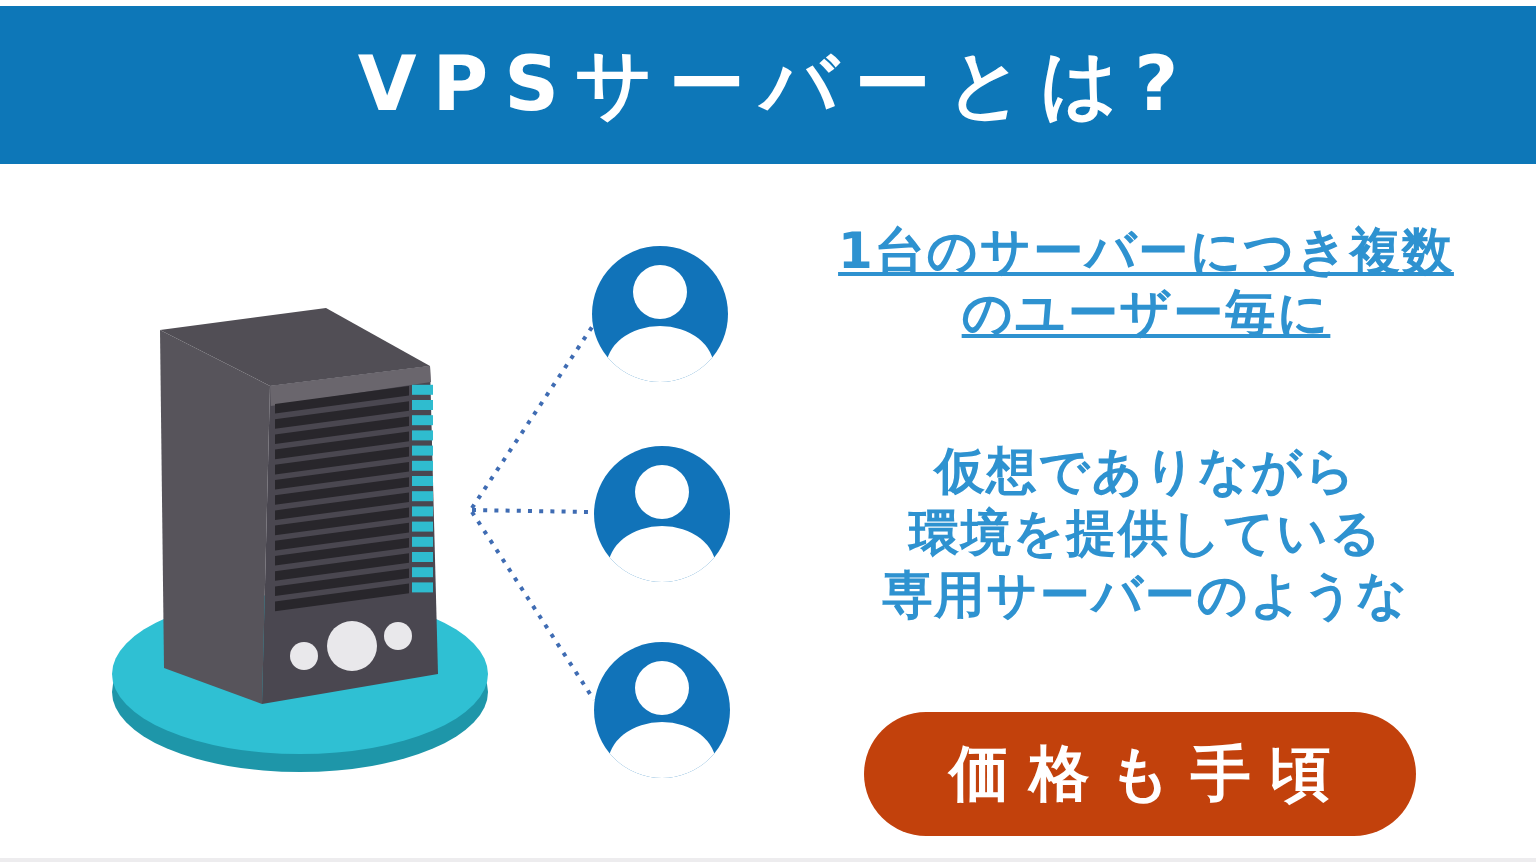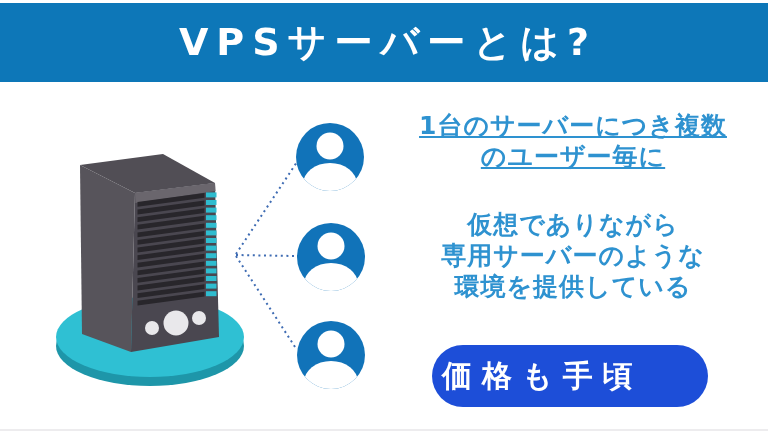--- a/index.html
+++ b/index.html
@@ -21,27 +21,27 @@
 
   
   svg.diagram{position:absolute;left:0;top:0;width:768px;height:431px;}
 
   
   .info-block{
     position:absolute;left:403px;width:340px;text-align:center;
     color:#2e92d0;font-weight:bold;font-size:25px;line-height:31px;letter-spacing:1px;
   }
   .info-block-1{top:110px;text-decoration:underline;}
-  .info-block-2{top:209px;}
+  .info-block-2{top:220px;}
 
   
   .badge{
-    position:absolute;left:432px;top:345px;width:276px;height:62px;
-    background:#1d4ed8;border-radius:31px;
-    display:flex;align-items:center;justify-content:flex-start;
+    position:absolute;left:432px;top:356px;width:276px;height:62px;
+    background:#c2410c;border-radius:31px;
+    display:flex;align-items:center;justify-content:center;
   }
   .badge-label{
     color:#ffffff;font-size:30px;font-weight:bold;letter-spacing:10px;text-indent:10px;
     white-space:nowrap;
   }
 
   .bottom-edge{
     position:absolute;left:0;bottom:0;width:768px;height:2px;background:#edecee;
   }
 </style>
@@ -126,22 +126,22 @@
     </g>
   </svg>
 
   <div class="info-block info-block-1">
     <div class="info-line">1台のサーバーにつき複数</div>
     <div class="info-line">のユーザー毎に</div>
   </div>
 
   <div class="info-block info-block-2">
     <div class="info-line">仮想でありながら</div>
+    <div class="info-line">環境を提供している</div>
     <div class="info-line">専用サーバーのような</div>
-    <div class="info-line">環境を提供している</div>
   </div>
 
   <div class="badge">
     <span class="badge-label">価格も手頃</span>
   </div>
 
   <div class="bottom-edge"></div>
 </div>
 
 </body></html>

